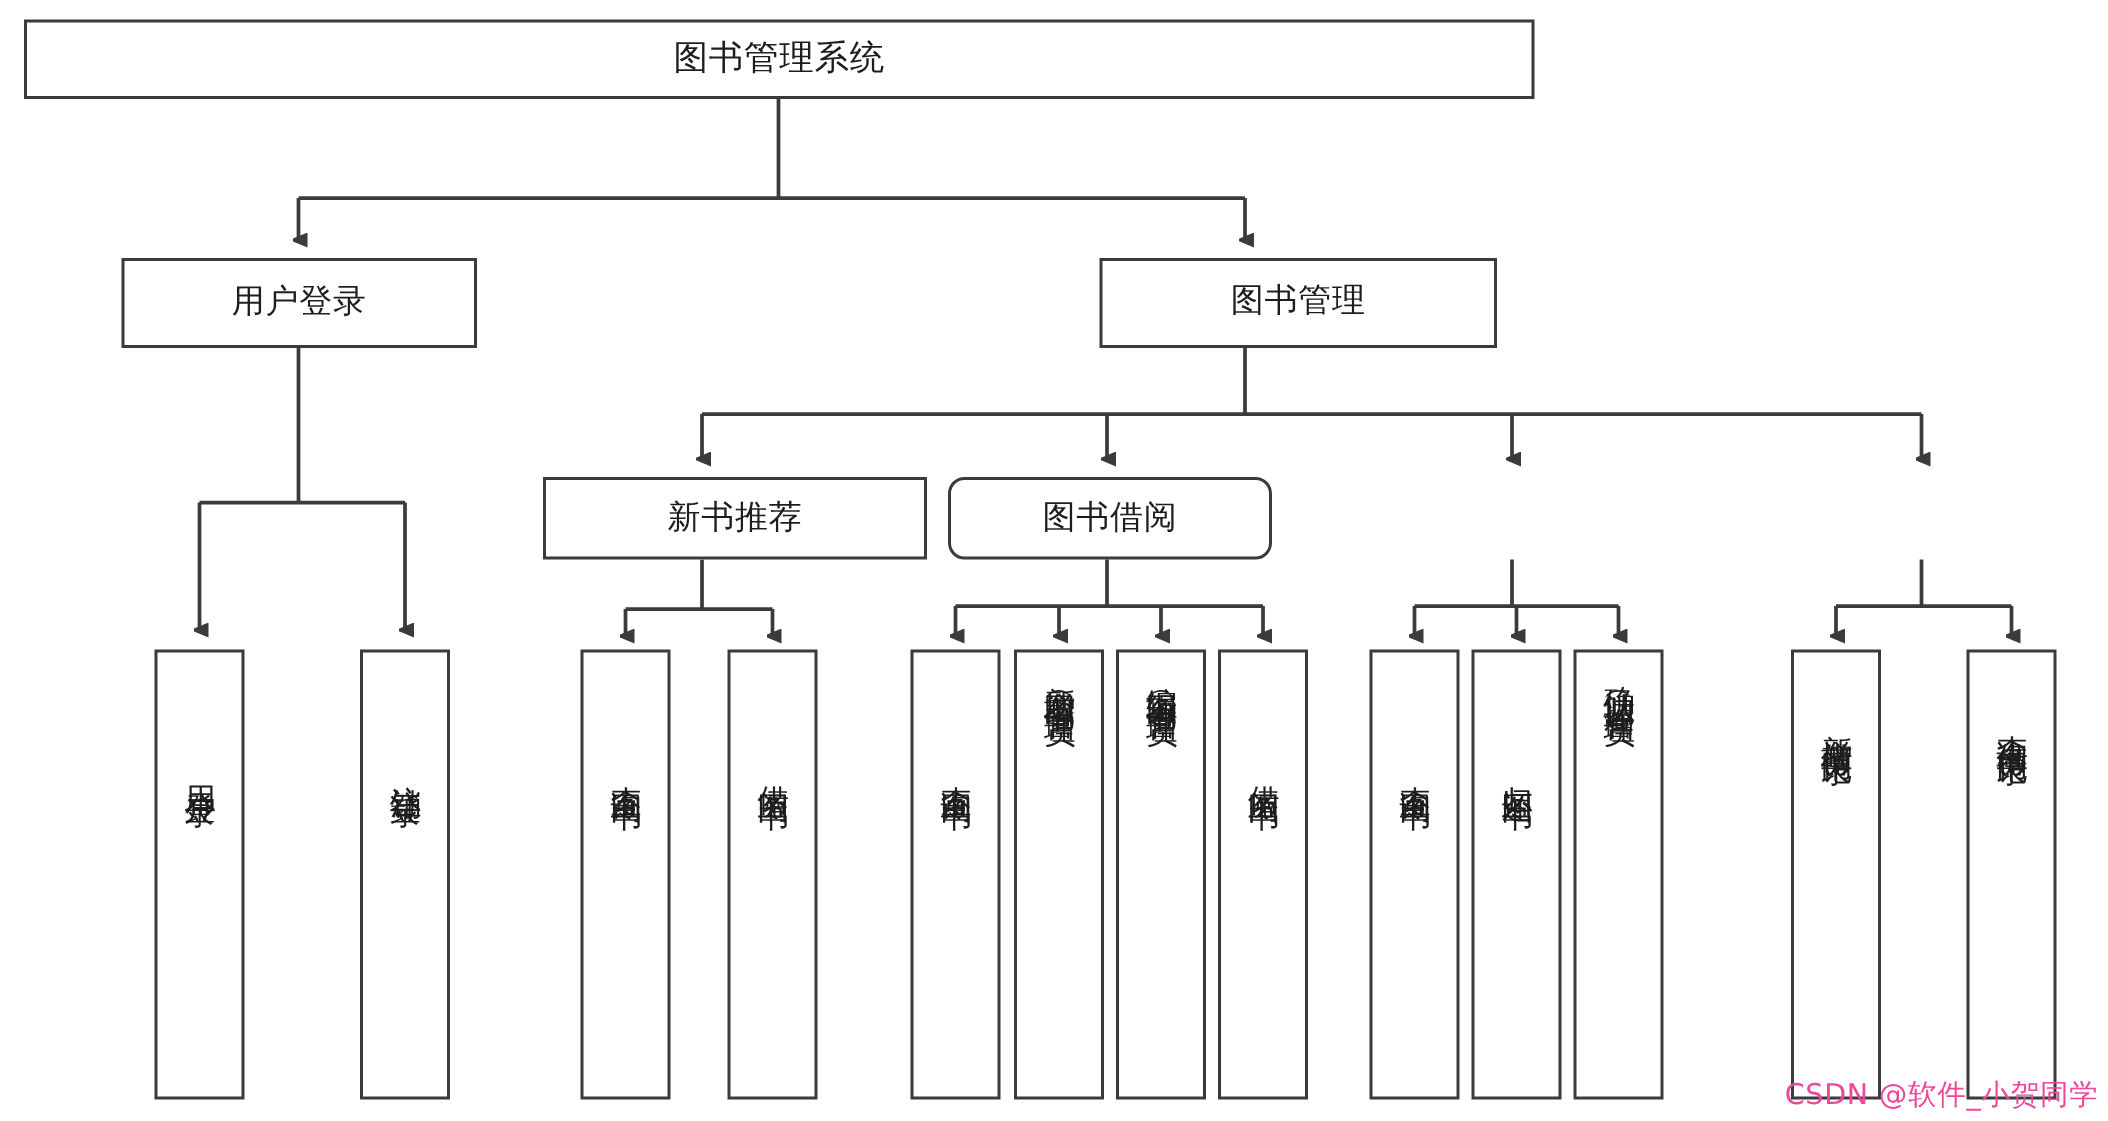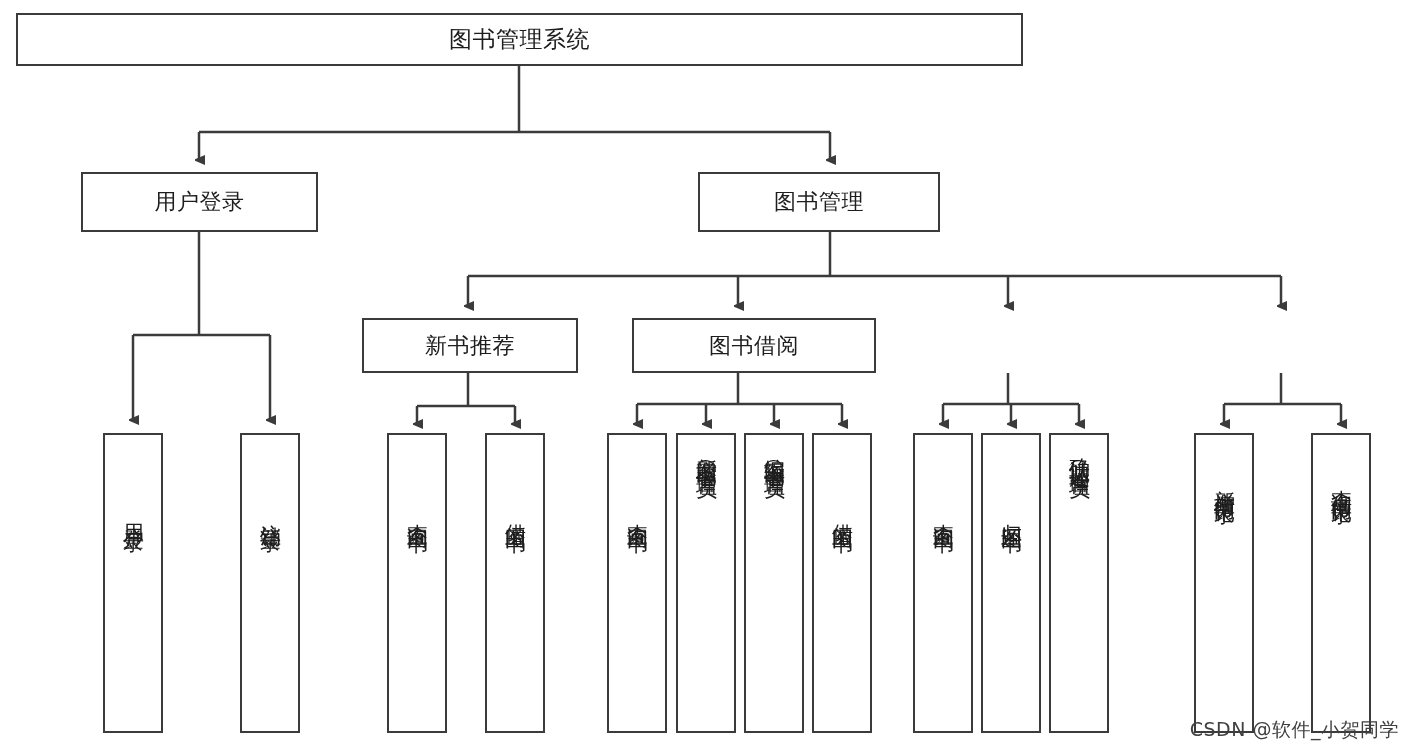--- a/index.html
+++ b/index.html
@@ -65,21 +65,21 @@
     line-height: 1.0;
     letter-spacing: 3px;
     white-space: nowrap;
   }
   
   #watermark {
     position: absolute;
     right: 6px;
     bottom: 4px;
     font-size: 19px;
-    color: #404040;
+    color: #ec4899;
     z-index: 5;
     white-space: nowrap;
     letter-spacing: 0.5px;
   }
 </style>
 </head>
 <body>
 
 <div id="canvas">
 
@@ -136,29 +136,29 @@
   </svg>
 
   <div class="node root horiz" style="left:16px; top:13px; width:1007px; height:53px;">
     <span class="label">图书管理系统</span>
   </div>
 
   <div class="node horiz" style="left:81px; top:172px; width:237px; height:60px;">
     <span class="label">用户登录</span>
   </div>
 
-  <div class="node horiz" style="left:698px; top:172px; width:242px; height:60px;">
+  <div class="node horiz" style="left:733px; top:172px; width:265px; height:60px;font-family:Liberation Mono, monospace;">
     <span class="label">图书管理</span>
   </div>
 
-  <div class="node horiz" style="left:362px; top:318px; width:216px; height:55px;">
+  <div class="node horiz" style="left:362px; top:318px; width:256px; height:55px;">
     <span class="label">新书推荐</span>
   </div>
 
-  <div class="node horiz" style="left:632px; top:318px; width:244px; height:55px;">
+  <div class="node horiz" style="left:632px; top:318px; width:216px; height:55px;border-radius:11px;">
     <span class="label">图书借阅</span>
   </div>
 
 
 
   <div class="node leaf" style="left:103px; top:433px; width:60px; height:300px; padding-top:72px;">
     <span class="label">用户登录</span>
   </div>
 
   <div class="node leaf" style="left:240px; top:433px; width:60px; height:300px; padding-top:72px;">

